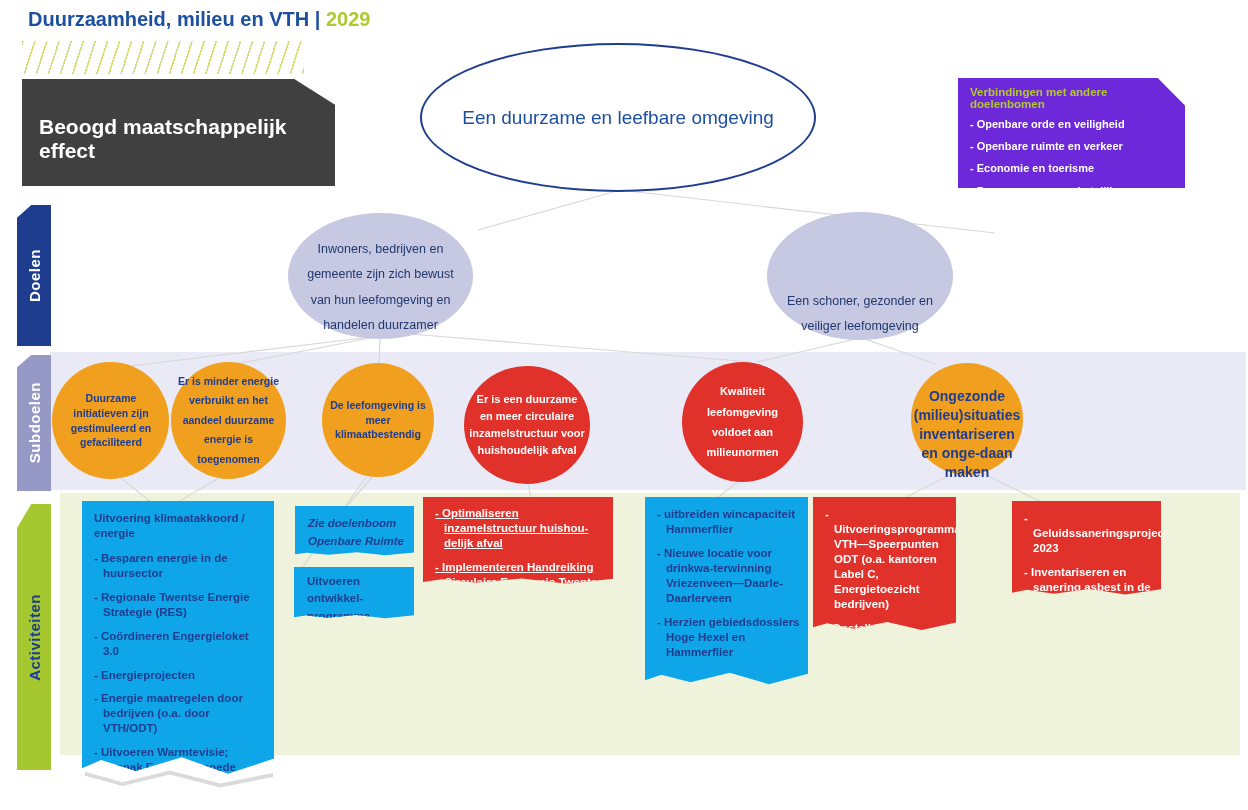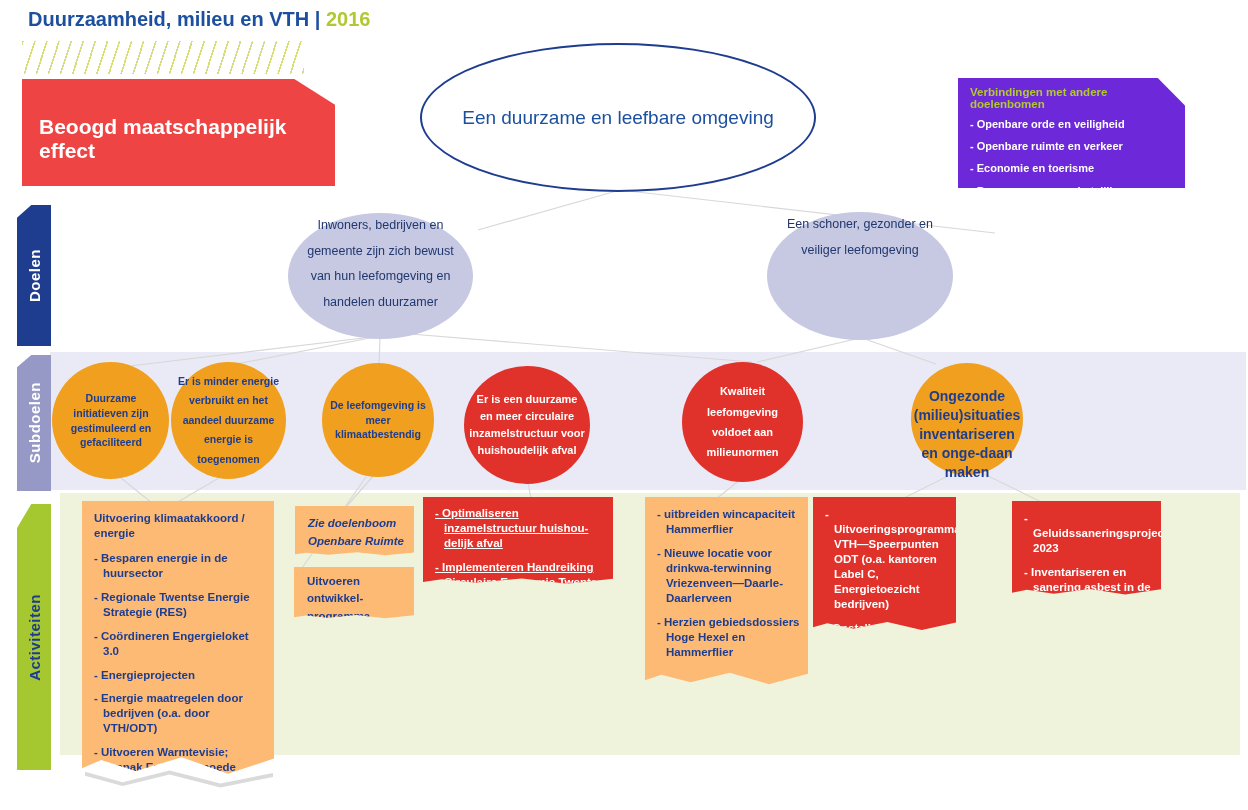--- a/index.html
+++ b/index.html
@@ -11,21 +11,21 @@
   .abs { position:absolute; }
 
   
   #page-title { left:28px; top:8px; font-size:20px; font-weight:bold; color:#1c4f9e; z-index:3; white-space:nowrap; }
   #page-title .year { color:#b2c832; }
   #hatch {
     left:22px; top:41px; width:282px; height:33px; z-index:1;
     background:repeating-linear-gradient(108deg, #d9de7c 0 1.6px, transparent 1.6px 11.5px);
   }
   #effect-box {
-    left:22px; top:79px; width:313px; height:107px; background:#ef4444;
+    left:22px; top:79px; width:313px; height:107px; background:#404040;
     clip-path:polygon(0 0, 87% 0, 100% 24%, 100% 100%, 0 100%);
     color:#ffffff; font-size:21px; font-weight:bold;
     padding:36px 0 0 17px; box-sizing:border-box; z-index:2;
   }
   #main-ellipse {
     left:420px; top:43px; width:396px; height:149px; background:#ffffff;
     border:2px solid #1e3d8f; border-radius:50%;
     display:flex; align-items:center; justify-content:center; text-align:center;
     color:#1c4f9e; font-size:19px; z-index:2; box-sizing:border-box;
   }
@@ -55,21 +55,21 @@
   #band-subdoelen    { left:50px; top:352px; width:1196px; height:138px; background:#eaeaf6; z-index:0; }
   #band-activiteiten { left:60px; top:493px; width:1180px; height:262px; background:#f0f3db; z-index:0; }
 
   
   #connector-svg { left:0; top:0; z-index:1; pointer-events:none; }
   #connector-svg line { stroke:#d8d8d8; stroke-width:1.2; }
 
   
   .goal-oval {
     background:#c7c8e2; border-radius:50%; color:#20386e;
-    display:flex; align-items:flex-start; justify-content:center; text-align:center;
+    display:flex; align-items:flex-end; justify-content:center; text-align:center;
     font-size:12.5px; line-height:2.05; z-index:2; box-sizing:border-box; padding:0 14px;
   }
   #goal-1 { left:288px; top:213px; width:185px; height:126px; }
   #goal-2 { left:767px; top:212px; width:186px; height:128px; }
 
   
   .sub-circle {
     border-radius:50%; display:flex; align-items:center; justify-content:center;
     text-align:center; font-weight:bold; font-size:10.5px; z-index:2;
     box-sizing:border-box; padding:5px;
@@ -83,21 +83,21 @@
   #sub-5 { left:682px; top:362px; width:121px; height:120px; line-height:1.85; font-size:11px; }
   #sub-6 { left:911px; top:363px; width:112px; height:112px; line-height:1.35; font-size:14px;
            align-items:flex-start; padding-top:24px; }
 
   
   .act-box {
     box-sizing:border-box; z-index:2; font-weight:bold; font-size:11.5px;
     color:#1e3d8f; line-height:1.3; padding:10px 8px 14px 12px;
   }
   .wave { clip-path:polygon(0 0, 100% 0, 100% 93%, 76% 98.5%, 52% 92.5%, 28% 97.5%, 10% 93.5%, 0 96.5%); }
-  .act-orange { background:#fdba74; }
+  .act-orange { background:#0ea5e9; }
   .act-red    { background:#e0312a; color:#ffffff; }
   .act-title  { margin-bottom:10px; }
   .act-item   { padding-left:9px; text-indent:-9px; margin-bottom:9px; }
   #act-1 { left:82px;   top:501px; width:192px; height:277px; }
   #act-2 { left:295px;  top:506px; width:119px; height:50px;  font-style:italic; line-height:1.6; padding:8px 4px 0 13px; }
   #act-3 { left:294px;  top:567px; width:120px; height:52px;  line-height:1.5; padding:6px 4px 0 13px; }
   #act-4 { left:423px;  top:497px; width:190px; height:88px;  padding-top:9px;text-decoration:underline; }
   #act-5 { left:645px;  top:497px; width:163px; height:190px; padding-top:10px; }
   #act-6 { left:813px;  top:497px; width:143px; height:135px; padding-top:10px; }
   #act-7 { left:1012px; top:501px; width:149px; height:95px;  padding-top:10px; }
@@ -125,21 +125,21 @@
   <line x1="116" y1="474" x2="152" y2="503"></line>
   <line x1="224" y1="475" x2="176" y2="503"></line>
   <line x1="374" y1="475" x2="346" y2="507"></line>
   <line x1="366" y1="477" x2="302" y2="568"></line>
   <line x1="528" y1="482" x2="531" y2="499"></line>
   <line x1="740" y1="480" x2="716" y2="499"></line>
   <line x1="958" y1="471" x2="902" y2="499"></line>
   <line x1="976" y1="470" x2="1043" y2="503"></line>
 </svg>
 
-<div class="abs" id="page-title"><span>Duurzaamheid, milieu en VTH</span><span> | </span><span class="year">2016</span></div>
+<div class="abs" id="page-title"><span>Duurzaamheid, milieu en VTH</span><span> | </span><span class="year">2029</span></div>
 <div class="abs" id="hatch"></div>
 <div class="abs" id="effect-box">
   <span>Beoogd maatschappelijk effect</span>
 </div>
 <div class="abs" id="main-ellipse">
   <span>Een duurzame en leefbare omgeving</span>
 </div>
 <div class="abs" id="connections-box">
   <div class="conn-title">Verbindingen met andere doelenbomen</div>
   <div class="conn-item">- Openbare orde en veiligheid</div>

